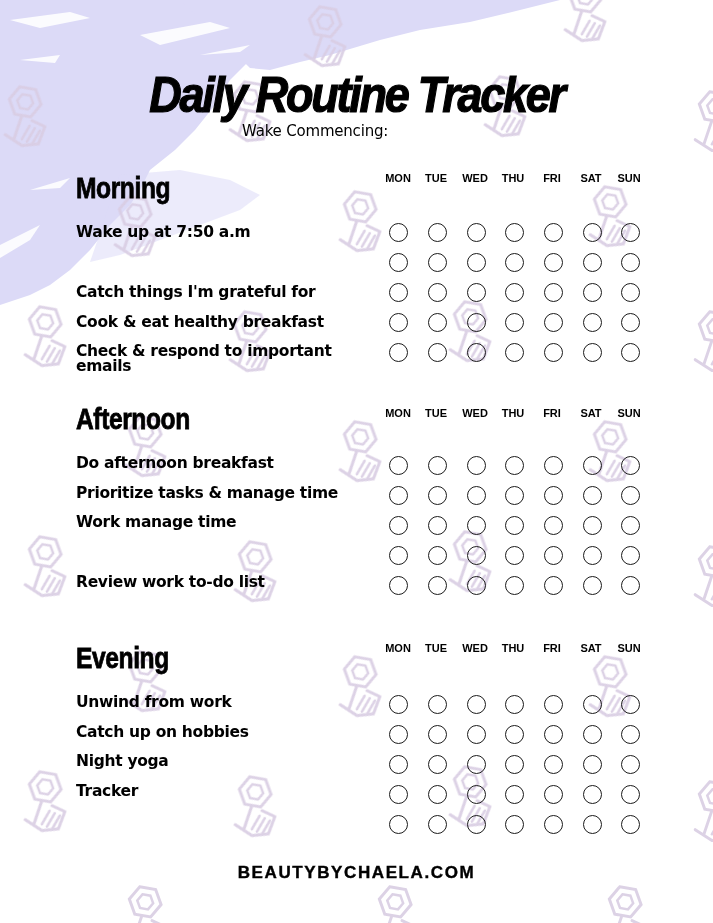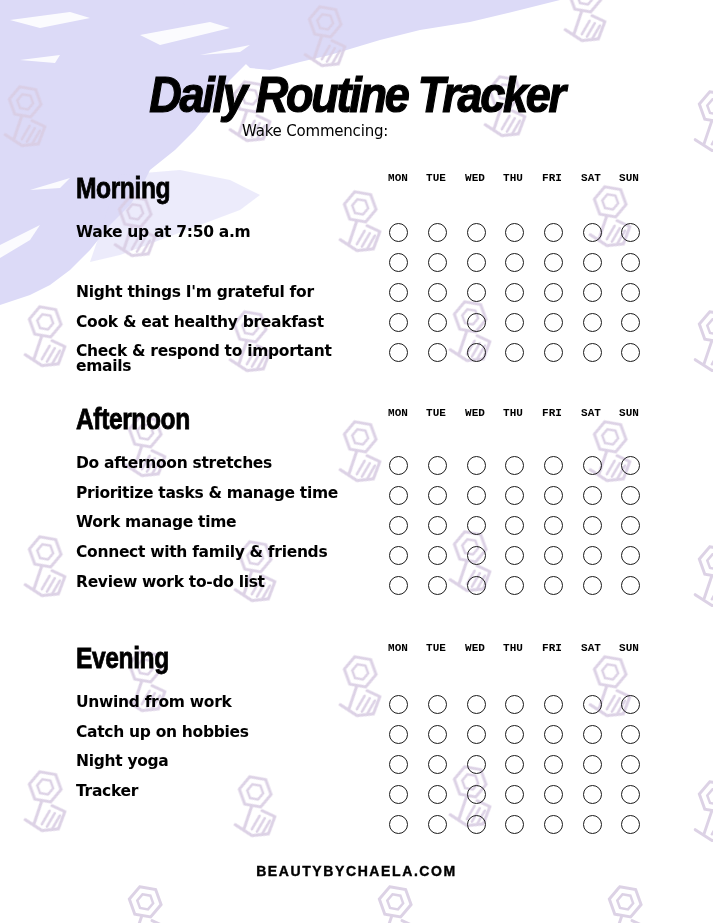--- a/index.html
+++ b/index.html
@@ -22,34 +22,34 @@
       font-family: "DejaVu Sans", sans-serif; letter-spacing: -0.2px;
     }
     .section-title {
       position: absolute; left: 76px; font-weight: 700; font-size: 30px; line-height: 34px;
       font-family: "Liberation Sans", sans-serif; transform: scaleX(0.82); transform-origin: left;
       letter-spacing: -0.5px; -webkit-text-stroke: 0.8px #000;
     }
     .day-headers { position: absolute; left: 0; height: 14px; width: 713px; }
     .day-header {
       position: absolute; width: 40px; margin-left: -20px; text-align: center;
-      font-size: 11px; font-weight: 700; line-height: 14px; font-family: Liberation Mono, monospace;
+      font-size: 11px; font-weight: 700; line-height: 14px; font-family: Liberation Sans, sans-serif;
     }
     .task-label {
       position: absolute; left: 76px; width: 270px; font-size: 15.5px; font-weight: 700;
       font-family: "DejaVu Sans", sans-serif; letter-spacing: -0.3px; line-height: 15px;
     }
     .check {
       position: absolute; width: 17px; height: 17px; margin-left: -9.5px; margin-top: -9.5px;
       border: 1.2px solid #1a1a1a; border-radius: 50%; background: transparent; cursor: pointer;
       box-sizing: content-box;
     }
     .footer {
       position: absolute; left: 0; width: 713px; top: 863px; text-align: center;
-      font-size: 14px; font-weight: 900; letter-spacing: 1.6px; font-family: "Liberation Sans", sans-serif;
+      font-size: 17px; font-weight: 900; letter-spacing: 1.6px; font-family: "Liberation Sans", sans-serif;
       -webkit-text-stroke: 0.4px #000;
     }
   </style>
 </head>
 <body>
 
 <svg class="bg-layer" width="713" height="923" viewBox="0 0 713 923" xmlns="http://www.w3.org/2000/svg">
   <g fill="#dcdaf7">
     <path d="M0,0 L380,0 L330,15 L290,28 L260,42 L250,60 L230,80 L215,105 L195,130 L175,150 L150,170 L140,190 L130,205 L110,225 L90,250 L70,270 L50,285 L30,295 L0,305 Z"></path>
     <path d="M180,0 L560,0 L520,10 L470,22 L420,30 L380,40 L330,55 L300,62 L270,70 L250,68 Z"></path>
@@ -113,39 +113,38 @@
   <div class="day-headers" style="top:171px;">
     <span class="day-header" style="left:398px;">MON</span>
     <span class="day-header" style="left:436px;">TUE</span>
     <span class="day-header" style="left:475px;">WED</span>
     <span class="day-header" style="left:513px;">THU</span>
     <span class="day-header" style="left:552px;">FRI</span>
     <span class="day-header" style="left:591px;">SAT</span>
     <span class="day-header" style="left:629px;">SUN</span>
   </div>
   <div class="task-label" style="top:225px;">Wake up at 7:50 a.m</div>
-  <div class="task-label" style="top:285px;">Night things I'm grateful for</div>
+  <div class="task-label" style="top:285px;">Catch things I'm grateful for</div>
   <div class="task-label" style="top:315px;">Cook &amp; eat healthy breakfast</div>
   <div class="task-label" style="top:344px; width:260px;">Check &amp; respond to important emails</div>
   <div class="checks"></div>
 
   <div class="section-title" style="top:402px;">Afternoon</div>
   <div class="day-headers" style="top:406px;">
     <span class="day-header" style="left:398px;">MON</span>
     <span class="day-header" style="left:436px;">TUE</span>
     <span class="day-header" style="left:475px;">WED</span>
     <span class="day-header" style="left:513px;">THU</span>
     <span class="day-header" style="left:552px;">FRI</span>
     <span class="day-header" style="left:591px;">SAT</span>
     <span class="day-header" style="left:629px;">SUN</span>
   </div>
-  <div class="task-label" style="top:456px;">Do afternoon stretches</div>
+  <div class="task-label" style="top:456px;">Do afternoon breakfast</div>
   <div class="task-label" style="top:486px;">Prioritize tasks &amp; manage time</div>
   <div class="task-label" style="top:515px;">Work manage time</div>
-  <div class="task-label" style="top:545px;">Connect with family &amp; friends</div>
   <div class="task-label" style="top:575px;">Review work to-do list</div>
   <div class="checks"></div>
 
   <div class="section-title" style="top:641px;">Evening</div>
   <div class="day-headers" style="top:641px;">
     <span class="day-header" style="left:398px;">MON</span>
     <span class="day-header" style="left:436px;">TUE</span>
     <span class="day-header" style="left:475px;">WED</span>
     <span class="day-header" style="left:513px;">THU</span>
     <span class="day-header" style="left:552px;">FRI</span>

